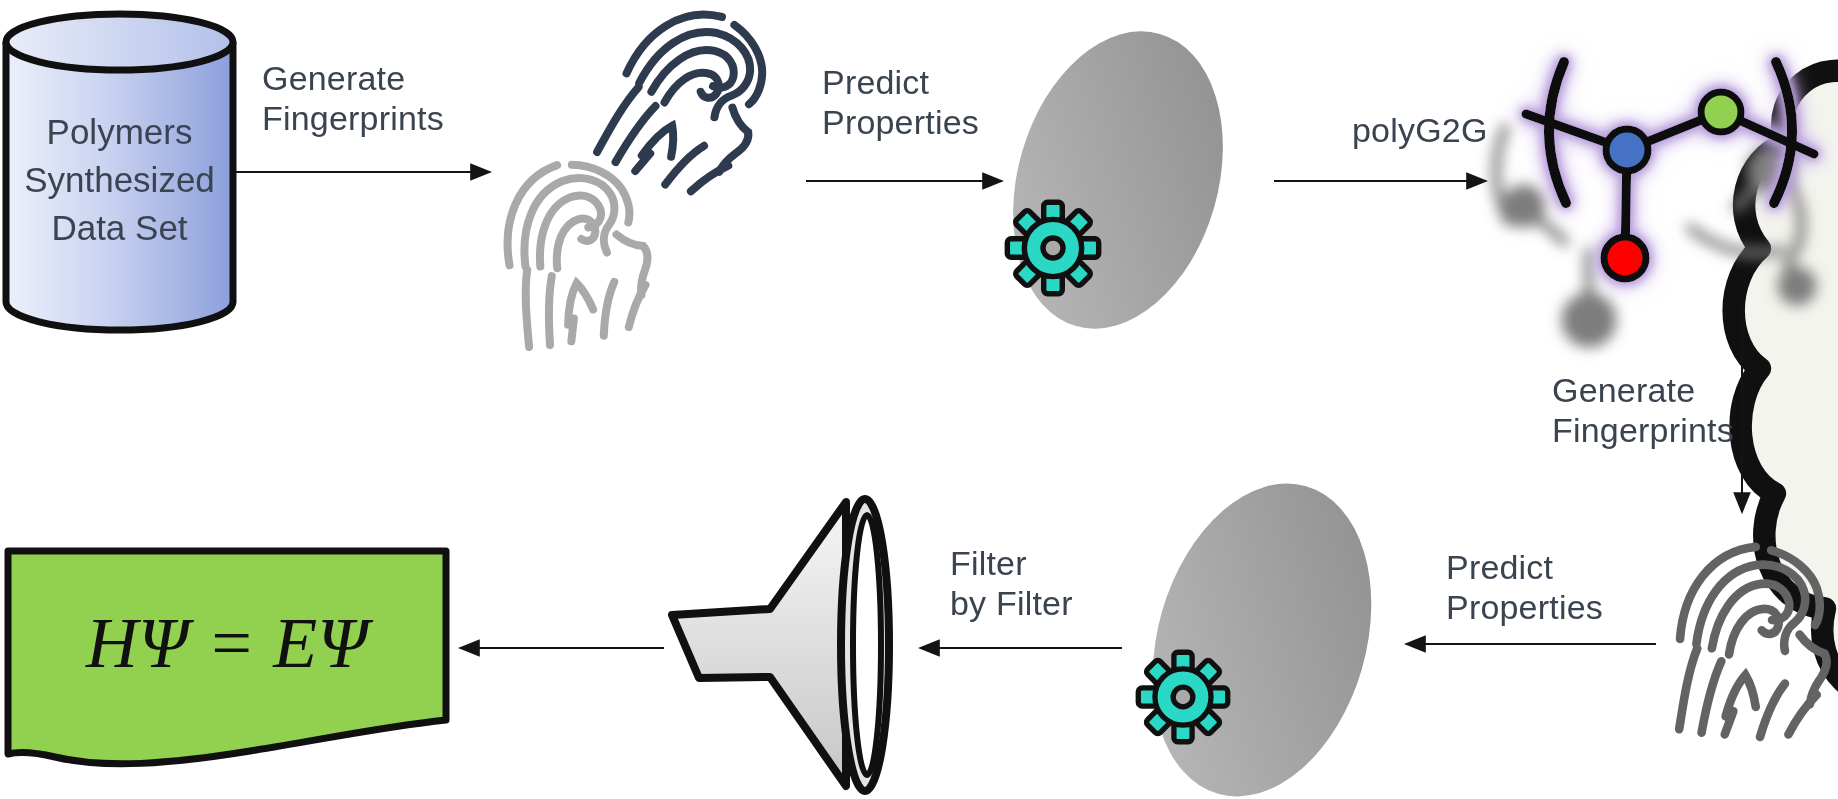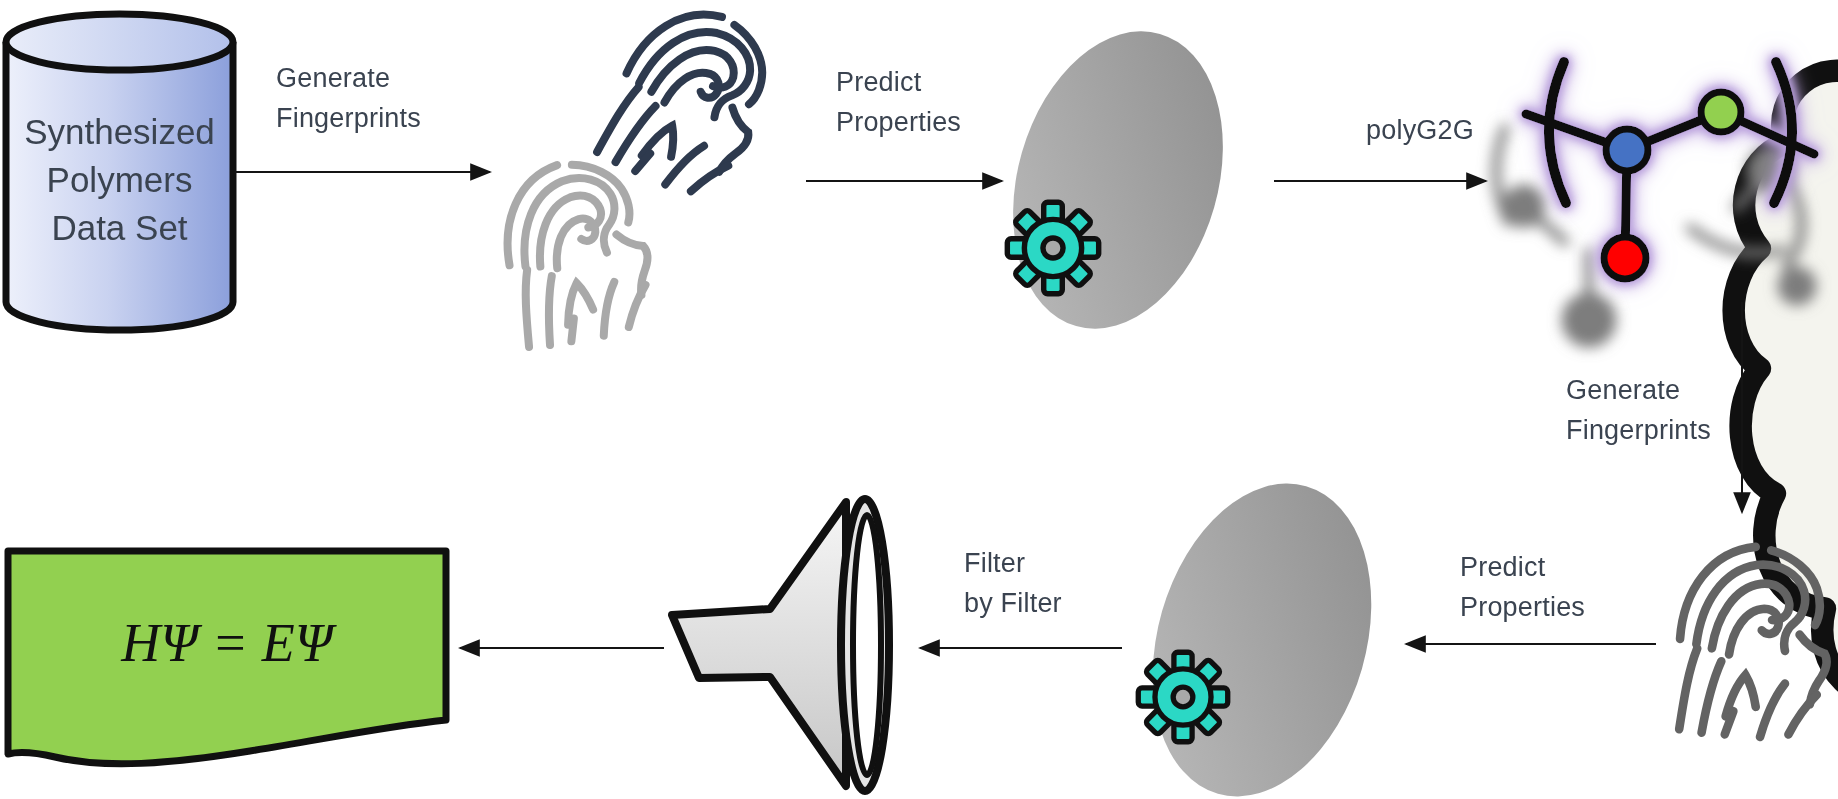--- a/index.html
+++ b/index.html
@@ -7,42 +7,41 @@
     position:relative;
     width:1838px;height:799px;
     background:#ffffff;
     overflow:hidden;
     font-family:"Liberation Sans", sans-serif;
   }
   .art{position:absolute;left:0;top:0;}
   .lbl{
     position:absolute;
     color:var(--text,#3a4350);
-    font-size:27px;
+    font-size:34px;
     line-height:40px;
     letter-spacing:.2px;
     white-space:nowrap;
-    margin-left:14px;
   }
   .lbl span{display:block;}
   .cyl-label{
     position:absolute;
     left:6px;top:108px;width:227px;
     text-align:center;
     color:var(--text,#3a4350);
     font-size:35px;line-height:48px;
   }
   .cyl-label span{display:block;}
   .eq{
     position:absolute;
     left:18px;top:600px;width:418px;
     text-align:center;
     font-family:"Liberation Serif", serif;
     font-style:italic;
-    font-size:54px;
+    font-size:72px;
     line-height:86px;
     color:#101010;
   }
 </style>
 </head>
 <body>
 
 <div class="canvas">
 
 <svg class="art" width="1838" height="799" viewBox="0 0 1838 799">
@@ -208,22 +207,22 @@
     <path d="M806,181 H1002" marker-end="url(#ah)"></path>
     <path d="M1274,181 H1486" marker-end="url(#ah)"></path>
     <path d="M1742,302 V512" marker-end="url(#ah)"></path>
     <path d="M1656,644 H1406" marker-end="url(#ah)"></path>
     <path d="M1122,648 H920" marker-end="url(#ah)"></path>
     <path d="M664,648 H460" marker-end="url(#ah)"></path>
   </g>
 </svg>
 
 <div class="cyl-label">
+  <span>Polymers</span>
   <span>Synthesized</span>
-  <span>Polymers</span>
   <span>Data Set</span>
 </div>
 
 <div class="lbl" style="left:262px;top:58px">
   <span>Generate</span>
   <span>Fingerprints</span>
 </div>
 
 <div class="lbl" style="left:822px;top:62px">
   <span>Predict</span>

